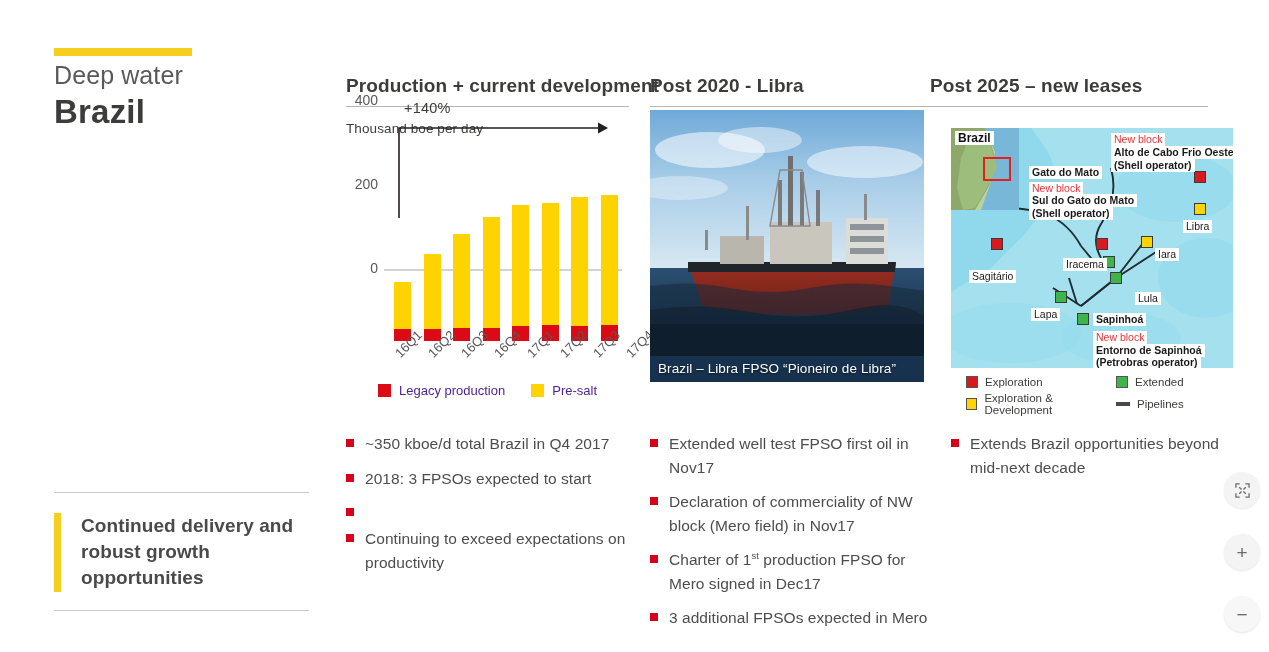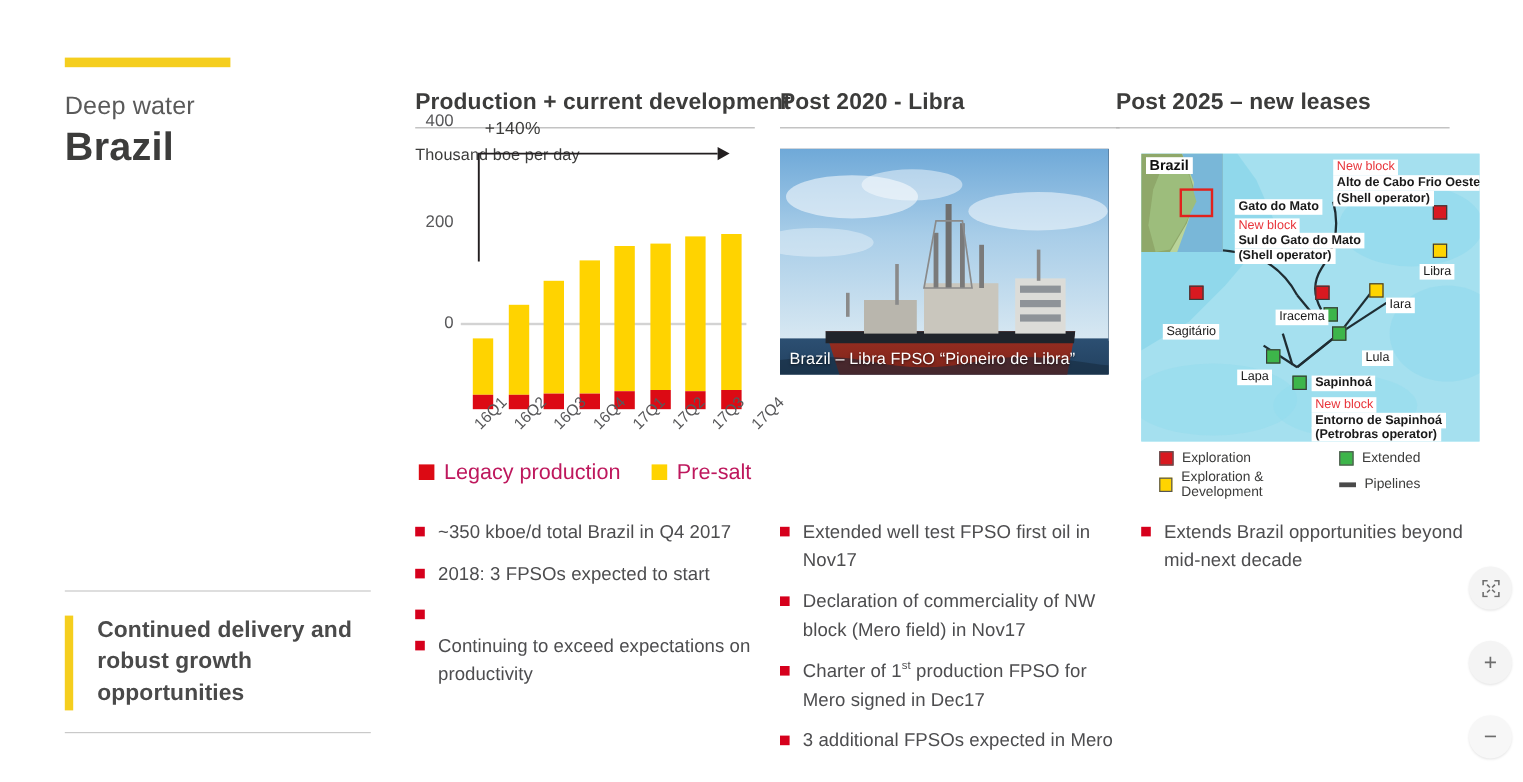--- a/index.html
+++ b/index.html
@@ -14,22 +14,22 @@
   .slide {
     position: relative;
     width: 1269px; height: 652px;
     background: #ffffff;
   }
 
   
   .left-rail { position: absolute; left: 54px; top: 48px; width: 268px; }
   .accent-bar { width: 138px; height: 8px; background: #F5CE1E; }
   .kicker {
-    margin-top: 21px;
-    font-size: 21px; color: #5a5a5a; font-weight: 400;
+    margin-top: 6px;
+    font-size: 25px; color: #5a5a5a; font-weight: 400;
     letter-spacing: .1px; line-height: 1.1;
   }
   .brand-title {
     margin-top: 4px;
     font-size: 33px; font-weight: 700; color: #3c3c3b;
     letter-spacing: .2px; line-height: 1.1;
   }
 
   .callout {
     position: absolute; left: 54px; top: 492px; width: 255px;
@@ -89,41 +89,41 @@
   .xlab {
     position: absolute; font-size: 13px; color: #58585a;
     transform: rotate(-45deg); transform-origin: left top;
     white-space: nowrap;
   }
 
   .chart-legend {
     position: absolute; left: 346px; top: 383px; width: 283px;
     display: flex; align-items: center; justify-content: center; gap: 26px;
   }
-  .lg-item { display: flex; align-items: center; gap: 8px; font-size: 18px; color: #be185d; }
+  .lg-item { display: flex; align-items: center; gap: 8px; font-size: 13px; color: #4c1d95; }
   .swatch { width: 13px; height: 13px; display: inline-block; }
 
   
   .bullets { position: absolute; width: 285px; }
   .b1 { left: 346px; top: 432px; }
   .b2 { left: 650px; top: 432px; width: 290px; }
   .b3 { left: 951px; top: 432px; width: 288px; }
   .bullet { display: flex; margin-bottom: 11px; }
   .bdot {
     width: 8px; height: 8px; background: #D6001C; flex: 0 0 8px;
     margin-top: 7px; margin-right: 11px;
   }
   .btext {
     font-size: 15.5px; color: #4d4d4f; line-height: 1.52; letter-spacing: .05px;
   }
   .btext sup { font-size: 9.5px; vertical-align: super; }
 
   
   .photo {
-    position: absolute; left: 650px; top: 124px; width: 274px; height: 188px;
+    position: absolute; left: 650px; top: 110px; width: 274px; height: 272px;
     overflow: hidden; background: #16324f;
   }
   .photo svg { display:block; }
   .photo-cap {
     position: absolute; left: 8px; bottom: 6px;
     font-size: 13.5px; color: #ffffff; letter-spacing: .1px;
     text-shadow: 0 1px 2px rgba(0,0,0,.6);
   }
 
   

